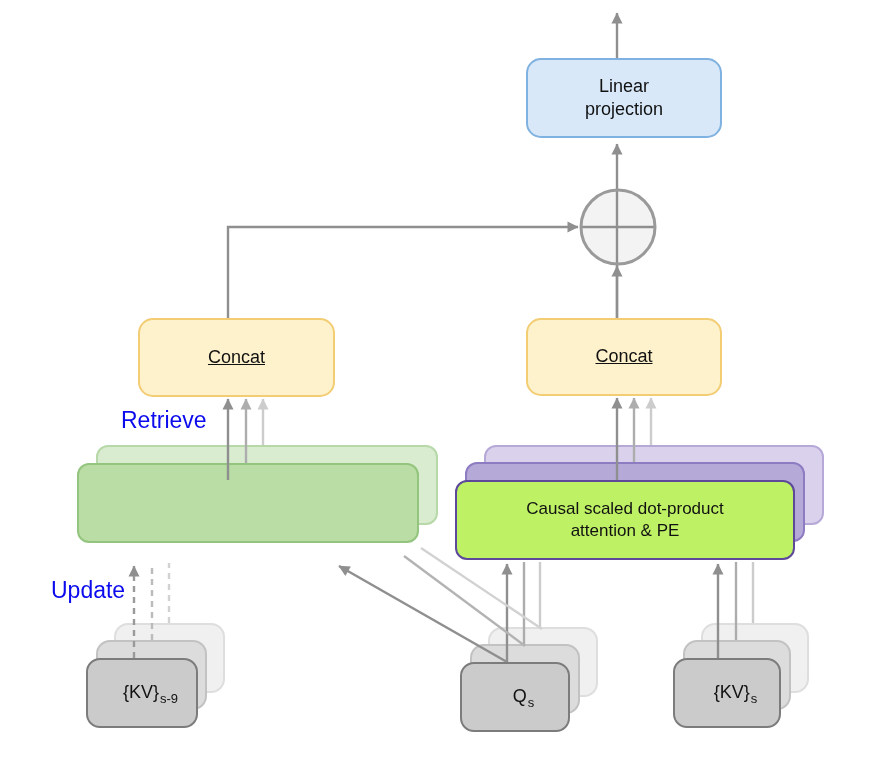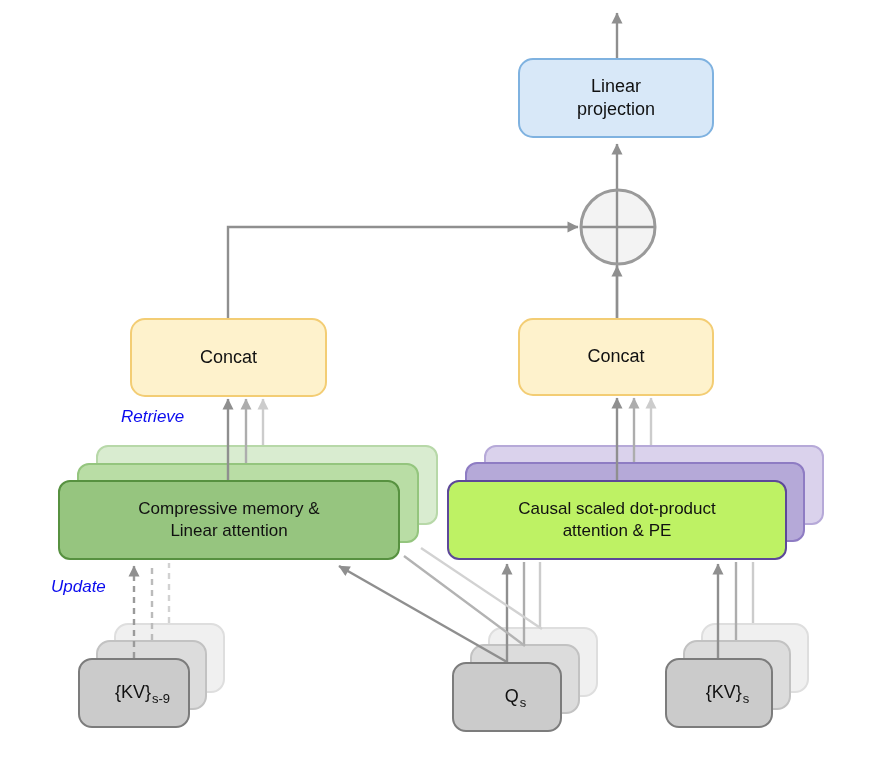--- a/index.html
+++ b/index.html
@@ -9,36 +9,36 @@
   }
   .box{
     position:absolute;box-sizing:border-box;
     display:flex;flex-direction:column;align-items:center;justify-content:center;
     text-align:center;line-height:1.28;
   }
   .layer{position:absolute;box-sizing:border-box;}
   
   .z-back{z-index:1;}
   .connectors{position:absolute;left:0;top:0;z-index:2;pointer-events:none;}
-  .z-front{z-index:3;}
+  .z-front{z-index:3;margin-left:8px;}
 
   
   .blue-box{background:#d8e8f8;border:2px solid #7fb2e0;border-radius:15px;font-size:18px;}
-  .yellow-box{background:#fef2cc;border:2px solid #f3cd74;border-radius:15px;font-size:18px;}
+  .yellow-box{background:#fef2cc;border:2px solid #f3cd74;border-radius:15px;font-size:18px;text-decoration:underline;}
   .green-front{background:#96c57f;border:2px solid #579140;border-radius:12px;font-size:17px;}
   .green-mid{background:#b9dda5;border:2px solid #94c57e;border-radius:12px;}
   .green-back{background:#d9ecd0;border:2px solid #b7d8a8;border-radius:12px;}
   .purple-front{background:#bef264;border:2px solid #5d4899;border-radius:12px;font-size:17px;}
   .purple-mid{background:#b5a9d8;border:2px solid #8e7cc3;border-radius:12px;}
   .purple-back{background:#dad2ec;border:2px solid #b6a9d8;border-radius:12px;}
   .gray-front{background:#cbcbcb;border:2px solid #7c7c7c;border-radius:14px;font-size:18px;padding-left:17px;}
   .gray-mid{background:#dcdcdc;border:2px solid #c2c2c2;border-radius:14px;}
   .gray-back{background:#f0f0f0;border:2px solid #dedede;border-radius:14px;}
 
-  .blue-label{position:absolute;z-index:3;color:#0b0bee;font-size:17px;white-space:nowrap;font-style:italic;}
+  .blue-label{position:absolute;z-index:3;color:#0b0bee;font-size:23px;white-space:nowrap;}
   .sub{font-size:13px;position:relative;top:5px;margin-left:1px;}
   .mathrow{display:flex;align-items:baseline;}
 </style>
 </head>
 <body>
 
 <div class="canvas">
 
   <div class="layer z-back green-back" style="left:96px;top:445px;width:342px;height:80px;"></div>
   <div class="layer z-back green-mid" style="left:77px;top:463px;width:342px;height:80px;"></div>
@@ -125,24 +125,20 @@
   </div>
 
   <div class="box z-front yellow-box" style="left:130px;top:318px;width:197px;height:79px;">
     <span>Concat</span>
   </div>
 
   <div class="box z-front yellow-box" style="left:518px;top:318px;width:196px;height:78px;">
     <span>Concat</span>
   </div>
 
-  <div class="box z-front green-front" style="left:58px;top:480px;width:342px;height:80px;">
-    <span>Compressive memory &amp;</span>
-    <span>Linear attention</span>
-  </div>
 
   <div class="box z-front purple-front" style="left:447px;top:480px;width:340px;height:80px;">
     <span>Causal scaled dot-product</span>
     <span>attention &amp; PE</span>
   </div>
 
   <div class="box z-front gray-front" style="left:78px;top:658px;width:112px;height:70px;">
     <span class="mathrow">
       <span>{KV}</span>
         <span class="sub">s-9</span>

